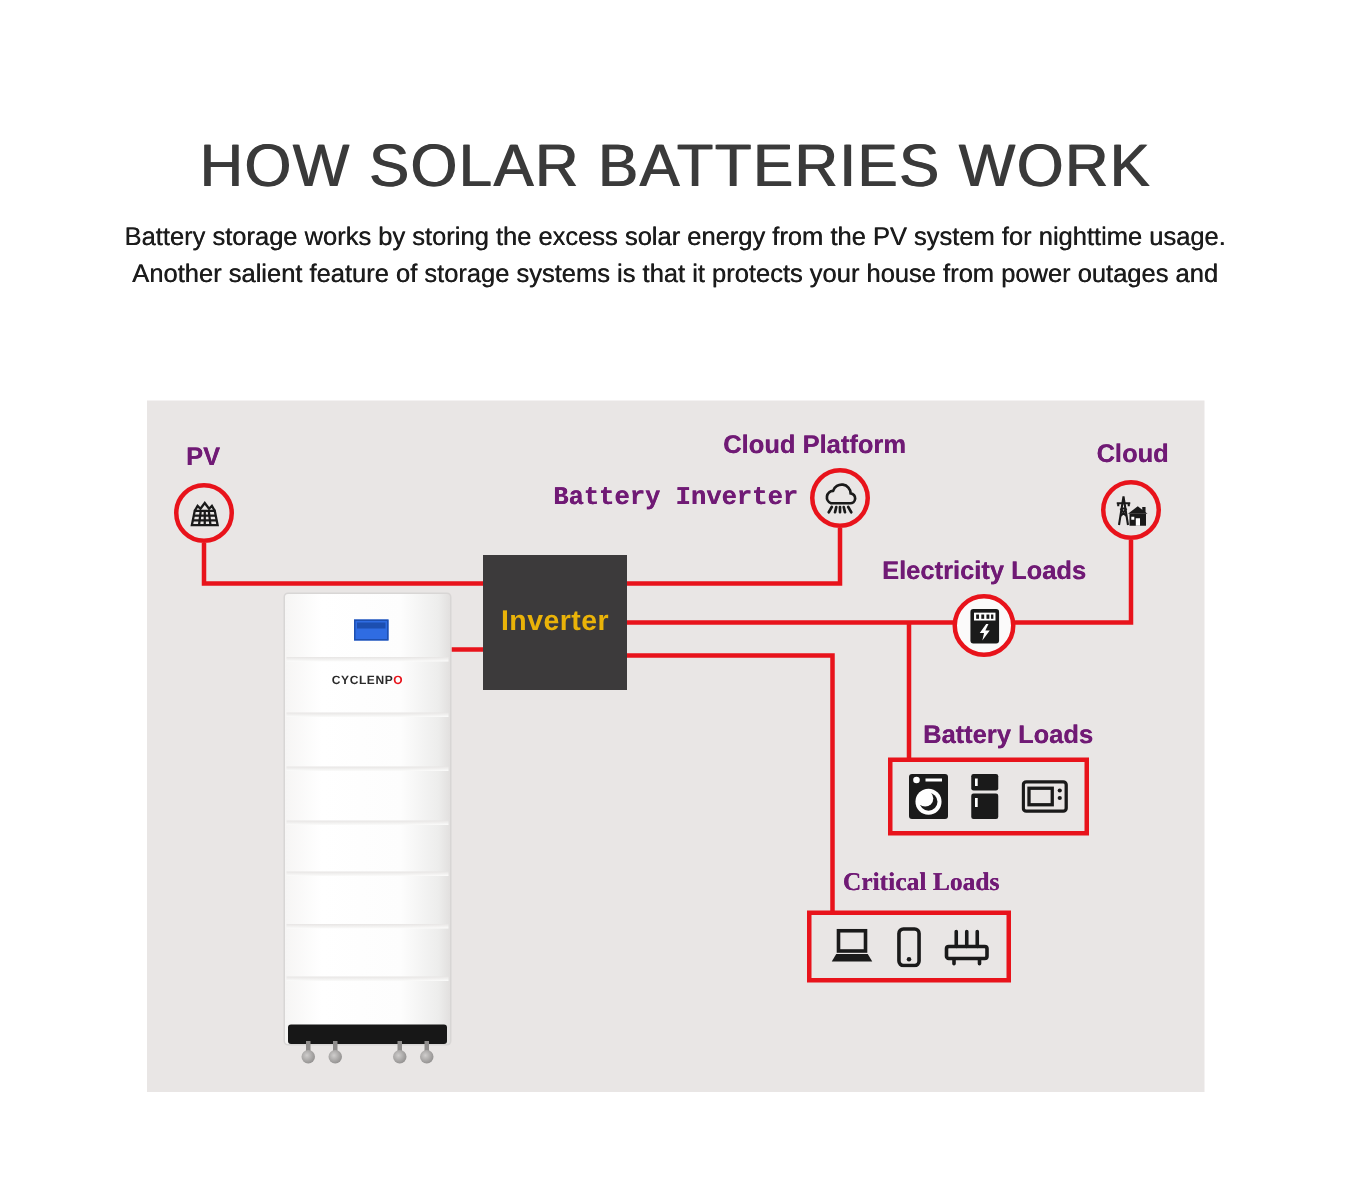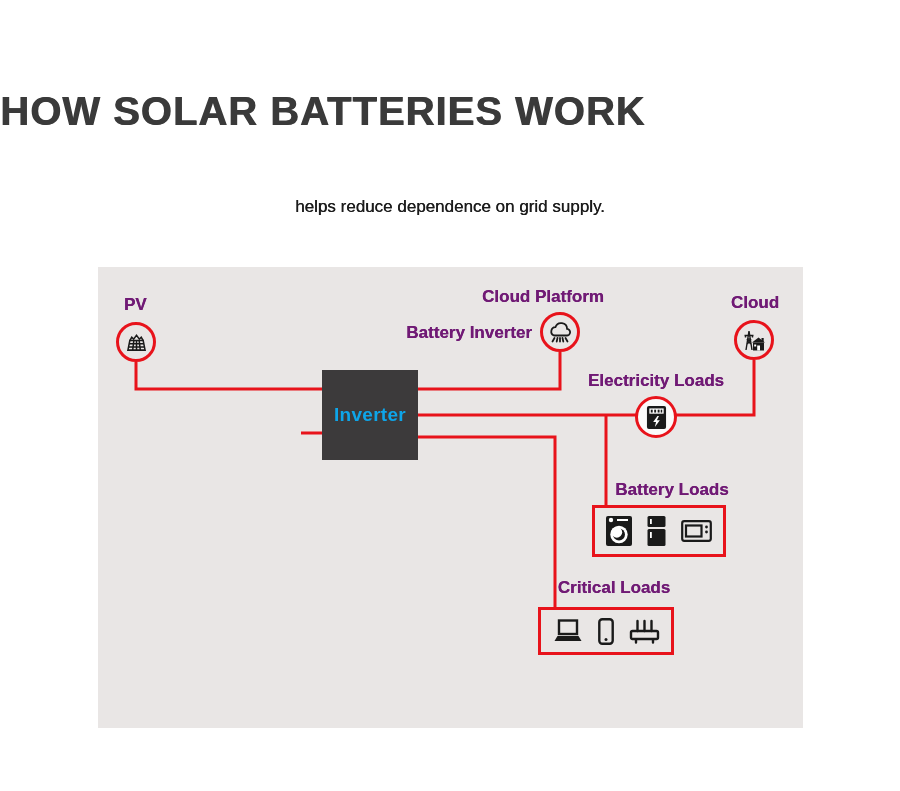--- a/index.html
+++ b/index.html
@@ -1,38 +1,38 @@
 <!DOCTYPE html>
 <html style="--red: #e8131b; --panel: #e9e6e5; --dark: #3c3a3b; --blue: #2f6ce2;"><head>
 <meta charset="utf-8">
 <style>
   html,body{margin:0;padding:0;background:#fff;}
   .stage{position:relative;width:900px;height:791px;background:#ffffff;overflow:hidden;
          font-family:"Liberation Sans",sans-serif;}
   
-  .title{position:absolute;top:89px;left:0;width:100%;text-align:left;
-         font-size:40px;line-height:44px;font-weight:bold;color:#3a3a3a;
+  .title{position:absolute;top:89px;left:0;width:100%;text-align:center;
+         font-size:40px;line-height:44px;font-weight:normal;color:#3a3a3a;
          letter-spacing:1px;text-shadow:0.8px 0 0 currentColor;}
   .desc{position:absolute;top:146px;left:0;width:100%;text-align:center;
         font-size:17px;line-height:24.5px;color:#1c1c1c;
         text-shadow:0.3px 0 0 currentColor;}
   
   .panel{position:absolute;left:98px;top:267px;width:705px;height:461px;
          background:var(--panel,#e9e6e5);}
   .wires{position:absolute;left:0;top:0;width:705px;height:461px;pointer-events:none;}
   .node-label{position:absolute;font-size:17px;font-weight:bold;color:#701a75;
               white-space:nowrap;text-shadow:0.2px 0 0 currentColor;}
   .centered{transform:translateX(-50%);}
   .node-circle{position:absolute;width:40px;height:40px;border-radius:50%;
                border:3px solid var(--red,#e8131b);background:var(--panel,#e9e6e5);
                box-sizing:border-box;display:flex;align-items:center;justify-content:center;}
   .node-circle.white{background:#fbfafa;}
   .inverter-box{position:absolute;left:224px;top:103px;width:96px;height:90px;
                 background:var(--dark,#3c3a3b);display:flex;align-items:center;justify-content:center;}
-  .inverter-box span{color:#0ea5e9;font-size:19px;font-weight:bold;letter-spacing:0.3px;}
+  .inverter-box span{color:#eab308;font-size:19px;font-weight:bold;letter-spacing:0.3px;}
   .load-box{position:absolute;border:3px solid var(--red,#e8131b);box-sizing:border-box;
             display:flex;align-items:center;justify-content:center;gap:15px;}
   .load-box.ordinary{left:494px;top:238px;width:134px;height:52px;}
   .load-box.critical{left:440px;top:340px;width:136px;height:48px;}
   
   .battery{position:absolute;left:91px;top:128px;width:112px;height:315px;}
   .battery-body{position:absolute;left:0;top:0;width:112px;height:302px;
                 background:linear-gradient(90deg,#f6f5f4 0%,#ffffff 22%,#fdfdfd 70%,#ededec 93%,#e2e0df 100%);
                 border:1px solid #d8d6d5;border-radius:3px;box-sizing:border-box;}
   .seam{position:absolute;left:1px;right:1px;height:3px;
@@ -52,23 +52,22 @@
   .icon{display:block;}
 </style>
 </head>
 <body>
 
 <div class="stage">
 
   <div class="title">HOW SOLAR BATTERIES WORK</div>
 
   <div class="desc">
-    <br>
-    <br>
-    <span>helps reduce dependence on grid supply.</span>
+    <span>Battery storage works by storing the excess solar energy from the PV system for nighttime usage.</span><br>
+    <span>Another salient feature of storage systems is that it protects your house from power outages and</span><br>
   </div>
 
   <div class="panel">
 
     <svg class="wires" viewBox="0 0 705 461">
       <g fill="none" stroke="#e8131b" stroke-width="3">
         <path d="M38,95 L38,122 L224,122"></path>
         <path d="M320,122 L462,122 L462,85"></path>
         <path d="M320,148 L656,148 L656,93"></path>
         <path d="M508,148 L508,241"></path>
@@ -91,21 +90,21 @@
     <div class="node-label centered" style="left:445px;top:20px;">Cloud Platform</div>
     <div class="node-circle" style="left:442px;top:45px;">
       <svg class="icon" width="26" height="23" viewBox="0 0 26 23">
         <g fill="none" stroke="#1a1a1a" stroke-width="1.8" stroke-linecap="round">
           <path d="M7,14.5 h12.5 a3.3,3.3 0 0 0 0.6,-6.6 A6,6 0 0 0 8.4,6.2 A4.3,4.3 0 0 0 7,14.5 Z"></path>
           <path d="M7.5,17 L5.5,20.5 M10.5,17 L9.7,20.5 M13,17 L13,20.5 M15.5,17 L16.3,20.5 M18.5,17 L20.5,20.5"></path>
         </g>
       </svg>
     </div>
 
-    <div class="node-label" style="right:271px;top:56px;">Battery Inverter</div>
+    <div class="node-label" style="right:271px;top:56px;font-family:Liberation Mono, monospace;">Battery Inverter</div>
 
     <div class="node-label centered" style="left:657px;top:26px;">Cloud</div>
     <div class="node-circle" style="left:636px;top:53px;">
       <svg class="icon" width="26" height="25" viewBox="0 0 26 25">
         <g stroke="#1a1a1a" fill="none" stroke-width="1.4">
           <path d="M5,22 L8,3 M11,22 L8,3"></path>
           <path d="M6.3,16 L10,11 M9.7,16 L6,11 M6.8,11 L9.2,11 M3.5,7.5 L12.5,7.5 M4.5,7.5 L4.5,9.5 M11.5,7.5 L11.5,9.5"></path>
         </g>
         <g fill="#1a1a1a">
           <path d="M11,14.5 L17.5,9.5 L24,14.5 Z"></path>
@@ -129,20 +128,38 @@
           <rect x="15.4" y="4.8" width="1.6" height="3"></rect>
         </g>
         <path d="M12,11.5 L7.5,17.8 L10.5,17.8 L9.3,23 L14.5,16 L11.4,16 L13.6,11.5 Z" fill="#fff"></path>
       </svg>
     </div>
 
     <div class="inverter-box">
       <span>Inverter</span>
     </div>
 
+    <div class="battery">
+      <div class="battery-body">
+        <div class="seam" style="top:42px;"></div>
+        <div class="seam" style="top:79px;"></div>
+        <div class="seam" style="top:115px;"></div>
+        <div class="seam" style="top:151px;"></div>
+        <div class="seam" style="top:185px;"></div>
+        <div class="seam" style="top:220px;"></div>
+        <div class="seam" style="top:255px;"></div>
+        <div class="screen"></div>
+        <div class="brand"><span>CYCLENP</span><span class="accent">O</span></div>
+      </div>
+      <div class="battery-base"></div>
+      <div class="foot" style="left:12px;"></div>
+      <div class="foot" style="left:30px;"></div>
+      <div class="foot" style="right:30px;"></div>
+      <div class="foot" style="right:12px;"></div>
+    </div>
 
     <div class="node-label centered" style="left:574px;top:213px;">Battery Loads</div>
     <div class="load-box ordinary">
       <svg class="icon" width="26" height="30" viewBox="0 0 26 30">
         <rect x="0" y="0" width="26" height="30" rx="2" fill="#1a1a1a"></rect>
         <circle cx="5" cy="4" r="2.2" fill="#fff"></circle>
         <rect x="11" y="3" width="11" height="2" fill="#fff"></rect>
         <circle cx="13" cy="18.5" r="8.7" fill="#fff"></circle>
         <circle cx="13" cy="18.5" r="6" fill="#1a1a1a"></circle>
         <circle cx="10.8" cy="16.3" r="5.4" fill="#fff"></circle>
@@ -156,21 +173,21 @@
       <svg class="icon" width="31" height="23" viewBox="0 0 31 23">
         <g fill="none" stroke="#1a1a1a" stroke-width="2.2">
           <rect x="1.2" y="1.2" width="28.6" height="19.6" rx="2"></rect>
           <rect x="5" y="5.5" width="15.5" height="11"></rect>
         </g>
         <circle cx="25.5" cy="7" r="1.4" fill="#1a1a1a"></circle>
         <circle cx="25.5" cy="12" r="1.4" fill="#1a1a1a"></circle>
       </svg>
     </div>
 
-    <div class="node-label centered" style="left:516px;top:311px;">Critical Loads</div>
+    <div class="node-label centered" style="left:516px;top:311px;font-family:Liberation Serif, serif;">Critical Loads</div>
     <div class="load-box critical">
       <svg class="icon" width="30" height="24" viewBox="0 0 30 24">
         <rect x="6" y="1.5" width="18" height="13.5" fill="none" stroke="#1a1a1a" stroke-width="2.4"></rect>
         <path d="M4.5,17 L25.5,17 L28.5,22 L1.5,22 Z" fill="#1a1a1a"></path>
       </svg>
       <svg class="icon" width="16" height="27" viewBox="0 0 16 27">
         <rect x="1.3" y="1.3" width="13.4" height="24.4" rx="3" fill="none" stroke="#1a1a1a" stroke-width="2.4"></rect>
         <circle cx="8" cy="21.5" r="1.5" fill="#1a1a1a"></circle>
       </svg>
       <svg class="icon" width="31" height="25" viewBox="0 0 31 25">

